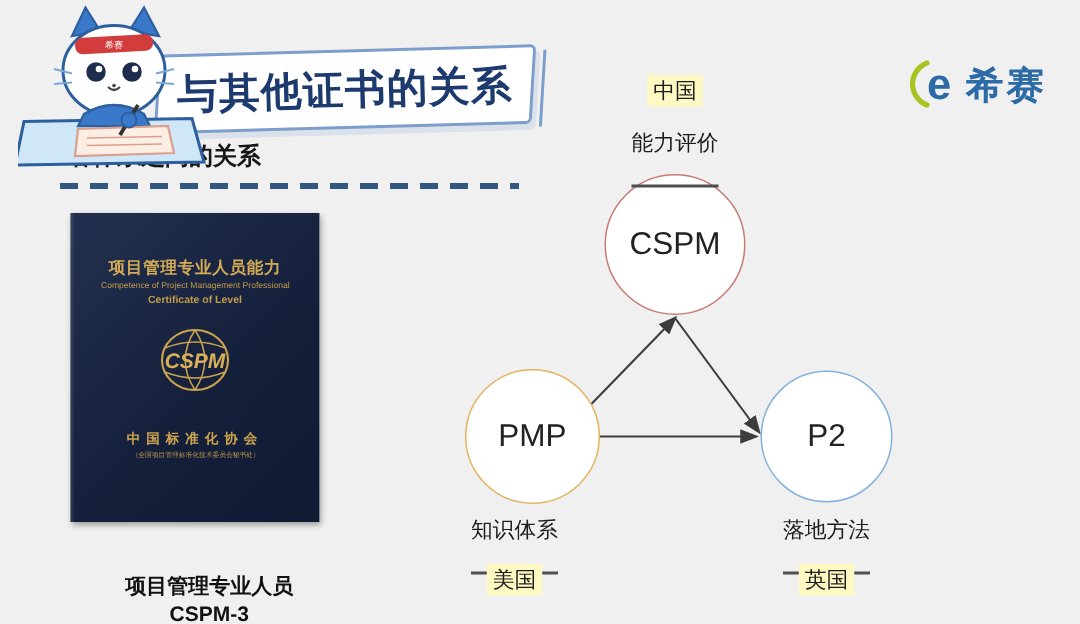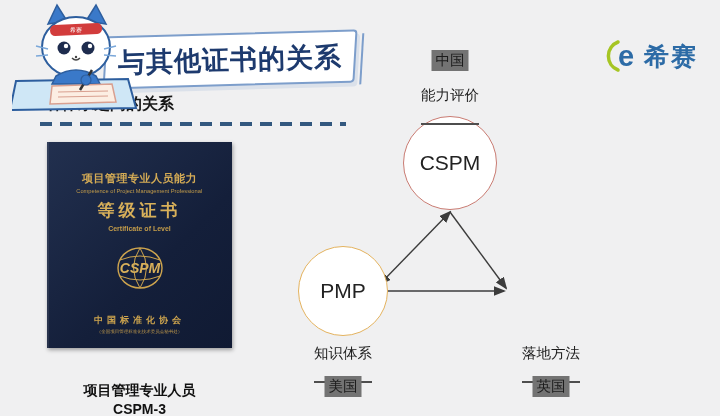--- a/index.html
+++ b/index.html
@@ -19,47 +19,47 @@
             border-right:2px solid #7d9ecb; width:2px; }
   .banner-text { font-size:27px; font-weight:bold; color:#1d3a6e; letter-spacing:1px;
             transform: skewX(5deg); white-space:nowrap; }
 
   .subtitle { position:absolute; left:46px; top:94px; font-size:16px; font-weight:bold; color:#161616; z-index:2;}
 
   .dash-line { position:absolute; left:40px; top:122px; width:306px; height:4px;
             background:repeating-linear-gradient(90deg,#33587f 0 12px,transparent 12px 20px); }
 
   
-  .cert { position:absolute; left:47px; top:142px; width:185px; height:206px;
+  .cert { position:absolute; left:47px; top:142px; width:166px; height:206px;
           background:linear-gradient(135deg,#22304f 0%,#141f3a 60%,#101a33 100%);
           box-shadow:1px 2px 4px rgba(0,0,0,.35), inset 2px 0 0 rgba(255,255,255,.08);
           display:flex; flex-direction:column; align-items:center; text-align:center; color:#cda44e; }
   .cert-title-cn { margin-top:29px; font-size:11px; font-weight:bold; letter-spacing:.5px; color:#d4ab55; }
   .cert-title-en { margin-top:2px; font-size:6px; color:#c39c4a; transform:scale(.95); }
   .cert-cn     { margin-top:5px; font-size:17px; font-weight:bold; letter-spacing:4px; color:#d8b05a; }
   .cert-en     { margin-top:3px; font-size:7px; font-weight:bold; color:#c39c4a; }
   .cert-emblem { margin-top:14px; }
   .cert-issuer { margin-top:24px; font-size:9px; font-weight:bold; letter-spacing:4px; color:#cda44e; }
   .cert-issuer-note { margin-top:1px; font-size:5px; color:#b9944a; transform:scale(.9); }
 
   .caption { position:absolute; left:47px; top:357px; width:185px; text-align:center;
              font-weight:bold; color:#111; font-size:14px; line-height:19px;margin-top:24px; }
 
   
   .node { position:absolute; background:#fff; border-radius:50%;
           display:flex; align-items:center; justify-content:center;
           font-size:21px; color:#222; z-index:2; }
   .node-cspm { left:403px; top:116px; width:94px; height:94px; border:1.5px solid #c97b72; }
-  .node-pmp  { left:298px; top:246px; width:90px; height:90px; border:1.5px solid #e4b35f; }
+  .node-pmp  { left:310px; top:246px; width:90px; height:90px; border:1.5px solid #e4b35f; }
   .node-p2   { left:507px; top:247px; width:88px; height:88px; border:1.5px solid #84b2dd; }
 
   .edges { position:absolute; left:0; top:0; width:720px; height:416px; z-index:1; pointer-events:none; }
 
   .lbl { position:absolute; font-size:14.5px; color:#1c1c1c; white-space:nowrap; z-index:2; }
-  .lbl-hl { background:#737373; padding:1px 4px; }
+  .lbl-hl { background:#fef9c3; padding:1px 4px; }
   .lbl-ul { border-bottom:2px solid #4e4e4e; padding-bottom:18px; }
   .center-450 { left:450px; transform:translateX(-50%); }
   .center-343 { left:343px; transform:translateX(-50%); }
   .center-551 { left:551px; transform:translateX(-50%); }
 
   
   .logo { position:absolute; right:22px; top:38px; display:flex; align-items:center; z-index:2; }
   .logo-name { font-size:25px; font-weight:bold; color:#2c6ba6; letter-spacing:2px; margin-left:2px; }
 </style>
 </head>
@@ -107,21 +107,20 @@
   <div class="banner">
     <span class="banner-text">与其他证书的关系</span>
   </div>
 
   <div class="subtitle">各体系之间的关系</div>
   <div class="dash-line"></div>
 
   <div class="cert">
     <div class="cert-title-cn">项目管理专业人员能力</div>
     <div class="cert-title-en">Competence of Project Management Professional</div>
-    <div class="cert-cn">等级证书</div>
     <div class="cert-en">Certificate of Level</div>
     <svg class="cert-emblem" width="64" height="44" viewBox="0 0 64 44">
       <ellipse cx="32" cy="22" rx="22" ry="20" fill="none" stroke="#cda44e" stroke-width="1.4"></ellipse>
       <path d="M12,14 q20,-8 40,0" fill="none" stroke="#cda44e" stroke-width="1"></path>
       <path d="M12,30 q20,8 40,0" fill="none" stroke="#cda44e" stroke-width="1"></path>
       <path d="M32,2 q-13,20 0,40" fill="none" stroke="#cda44e" stroke-width="1"></path>
       <path d="M32,2 q13,20 0,40" fill="none" stroke="#cda44e" stroke-width="1"></path>
       <text x="32" y="27" text-anchor="middle" font-size="14" font-weight="bold" font-style="italic" fill="#d8b05a">CSPM</text>
     </svg>
     <div class="cert-issuer">中国标准化协会</div>
@@ -142,20 +141,21 @@
         <path d="M0,0 L9,3.5 L0,7 z" fill="#3c3c3c"></path>
       </marker>
     </defs>
     <line x1="380" y1="284" x2="450" y2="212" stroke="#3c3c3c" stroke-width="1.4" marker-start="url(#arr)" marker-end="url(#arrE)"></line>
     <line x1="450" y1="212" x2="506" y2="288" stroke="#3c3c3c" stroke-width="1.4" marker-end="url(#arrE)"></line>
     <line x1="382" y1="291" x2="504" y2="291" stroke="#3c3c3c" stroke-width="1.4" marker-end="url(#arrE)"></line>
   </svg>
 
   <div class="node node-cspm">CSPM</div>
   <div class="node node-pmp">PMP</div>
+  <div class="node node-p2">P2</div>
 
   <div class="lbl lbl-hl center-450" style="top:50px;">中国</div>
   <div class="lbl lbl-ul center-450" style="top:86px;">能力评价</div>
   <div class="lbl lbl-ul center-343" style="top:344px;">知识体系</div>
   <div class="lbl lbl-hl center-343" style="top:376px;font-family:Liberation Mono, monospace;">美国</div>
   <div class="lbl lbl-ul center-551" style="top:344px;">落地方法</div>
   <div class="lbl lbl-hl center-551" style="top:376px;">英国</div>
 
   <div class="logo">
     <svg width="36" height="36" viewBox="0 0 36 36">

